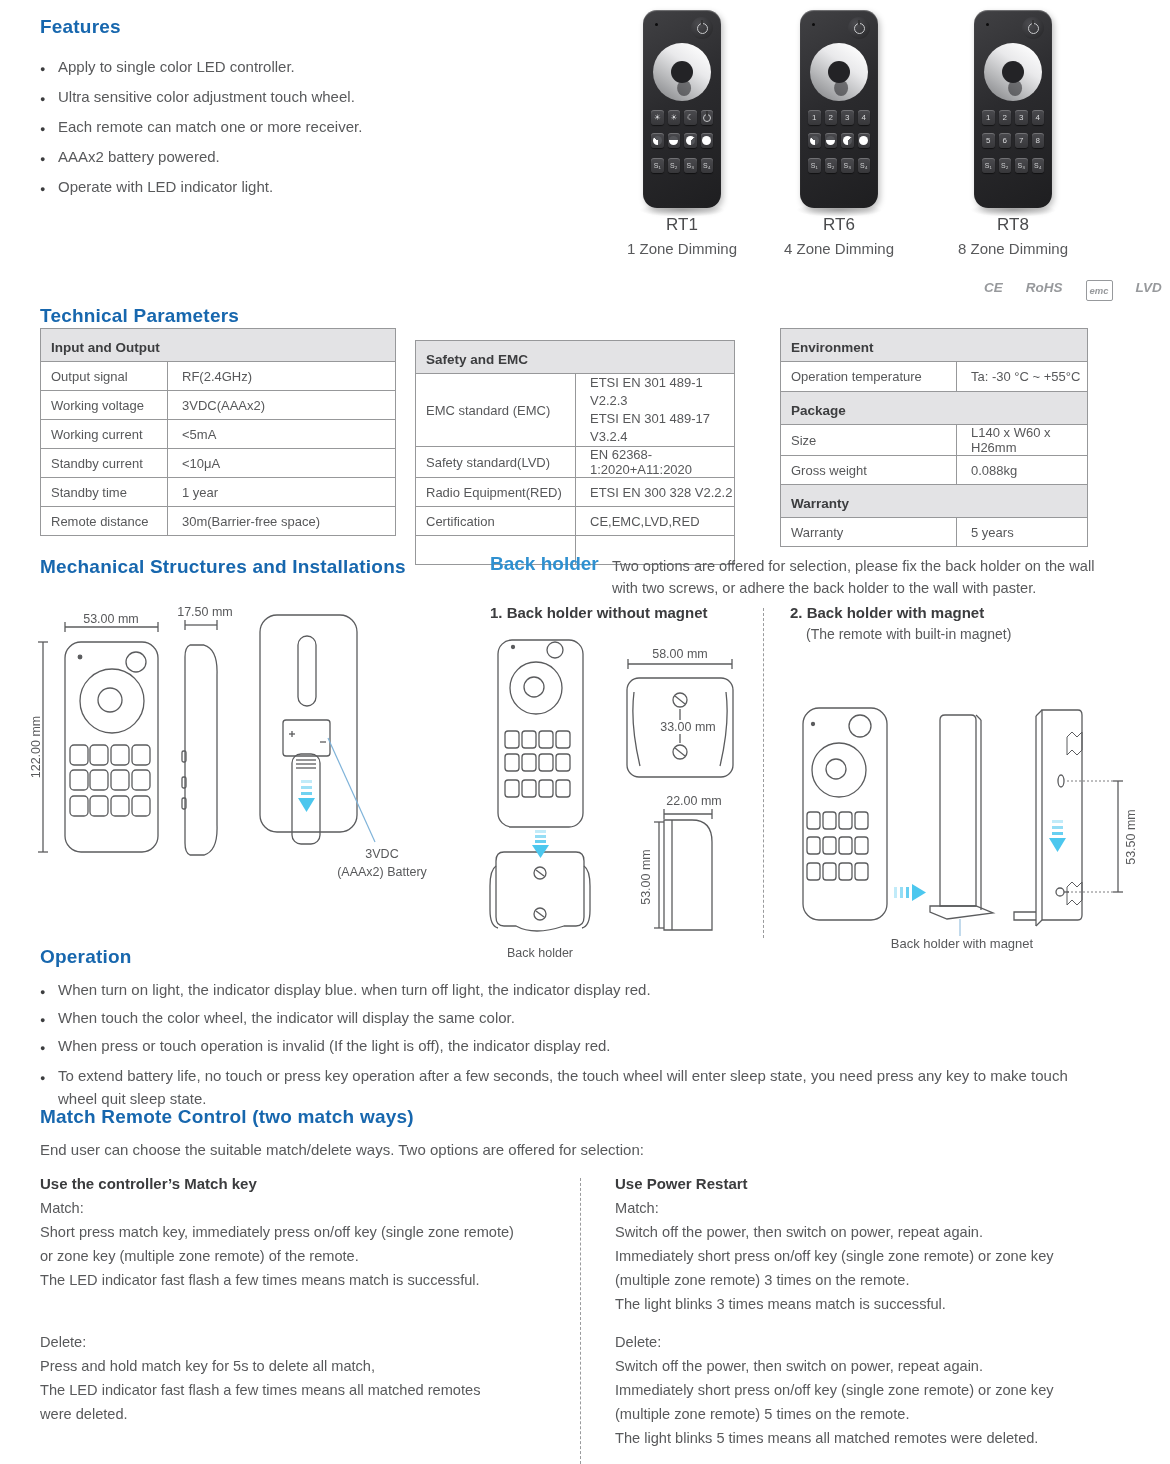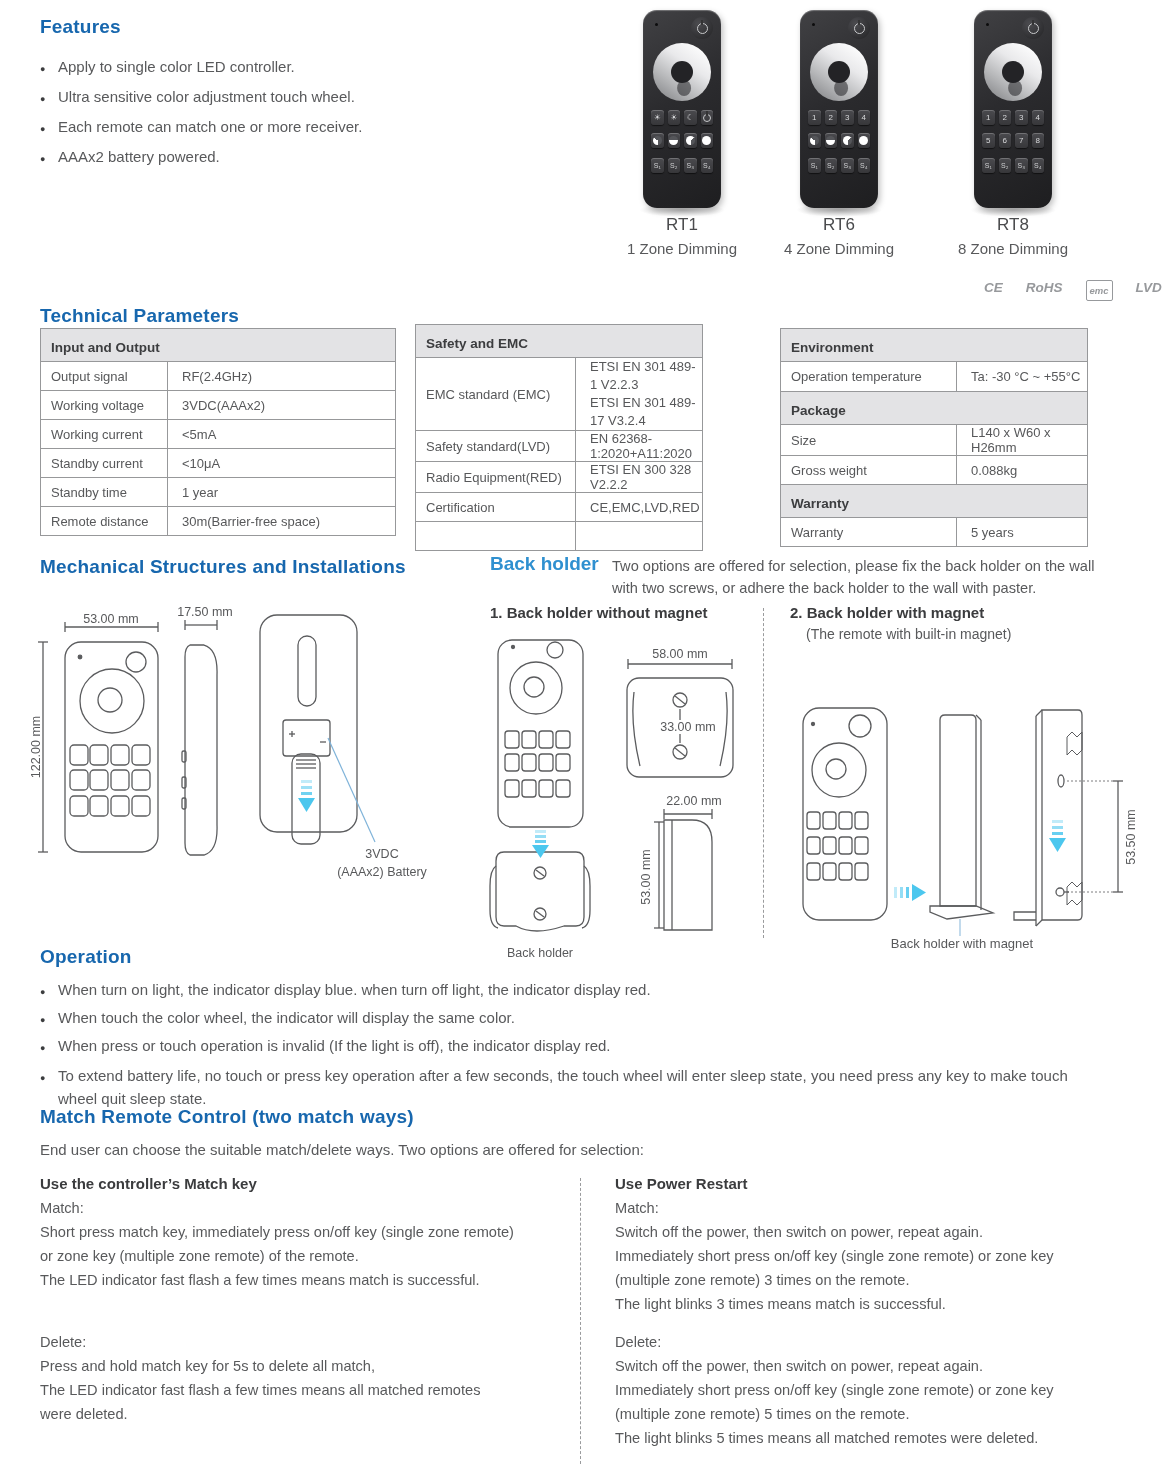--- a/index.html
+++ b/index.html
@@ -69,20 +69,21 @@
 <body>
 
 <div id="page">
 
   <div class="h-blue" style="left:40px;top:16px;text-align:right;">Features</div>
   <ul class="dots" style="left:40px;top:57px;width:480px;">
     <li>Apply to single color LED controller.</li>
     <li>Ultra sensitive color adjustment touch wheel.</li>
     <li>Each remote can match one or more receiver.</li>
     <li>AAAx2 battery powered.</li>
+    <li>Operate with LED indicator light.</li>
   </ul>
 
   <div class="remote" style="left:643px;top:10px;">
     <div class="hole"></div>
     <div class="pwr">
         <span class="pwr-glyph"></span>
       </div>
     <div class="wheel"></div>
     <div class="keys-row" style="top:100px;">
       <div class="key">☀</div>
@@ -222,21 +223,21 @@
           <td>Standby time</td>
           <td class="val">1 year</td>
         </tr>
     <tr>
           <td>Remote distance</td>
           <td class="val">30m(Barrier-free space)</td>
         </tr>
   </tbody>
     </table>
 
-  <table class="spec" style="left:415px;top:324px;width:288px;">
+  <table class="spec" style="left:415px;top:340px;width:320px;">
     <colgroup>
         <col style="width:160px;">
         <col>
       </colgroup>
     <tbody>
         <tr>
           <th colspan="2">Safety and EMC</th>
         </tr>
     <tr style="height:57px;">
       <td>EMC standard (EMC)</td>

